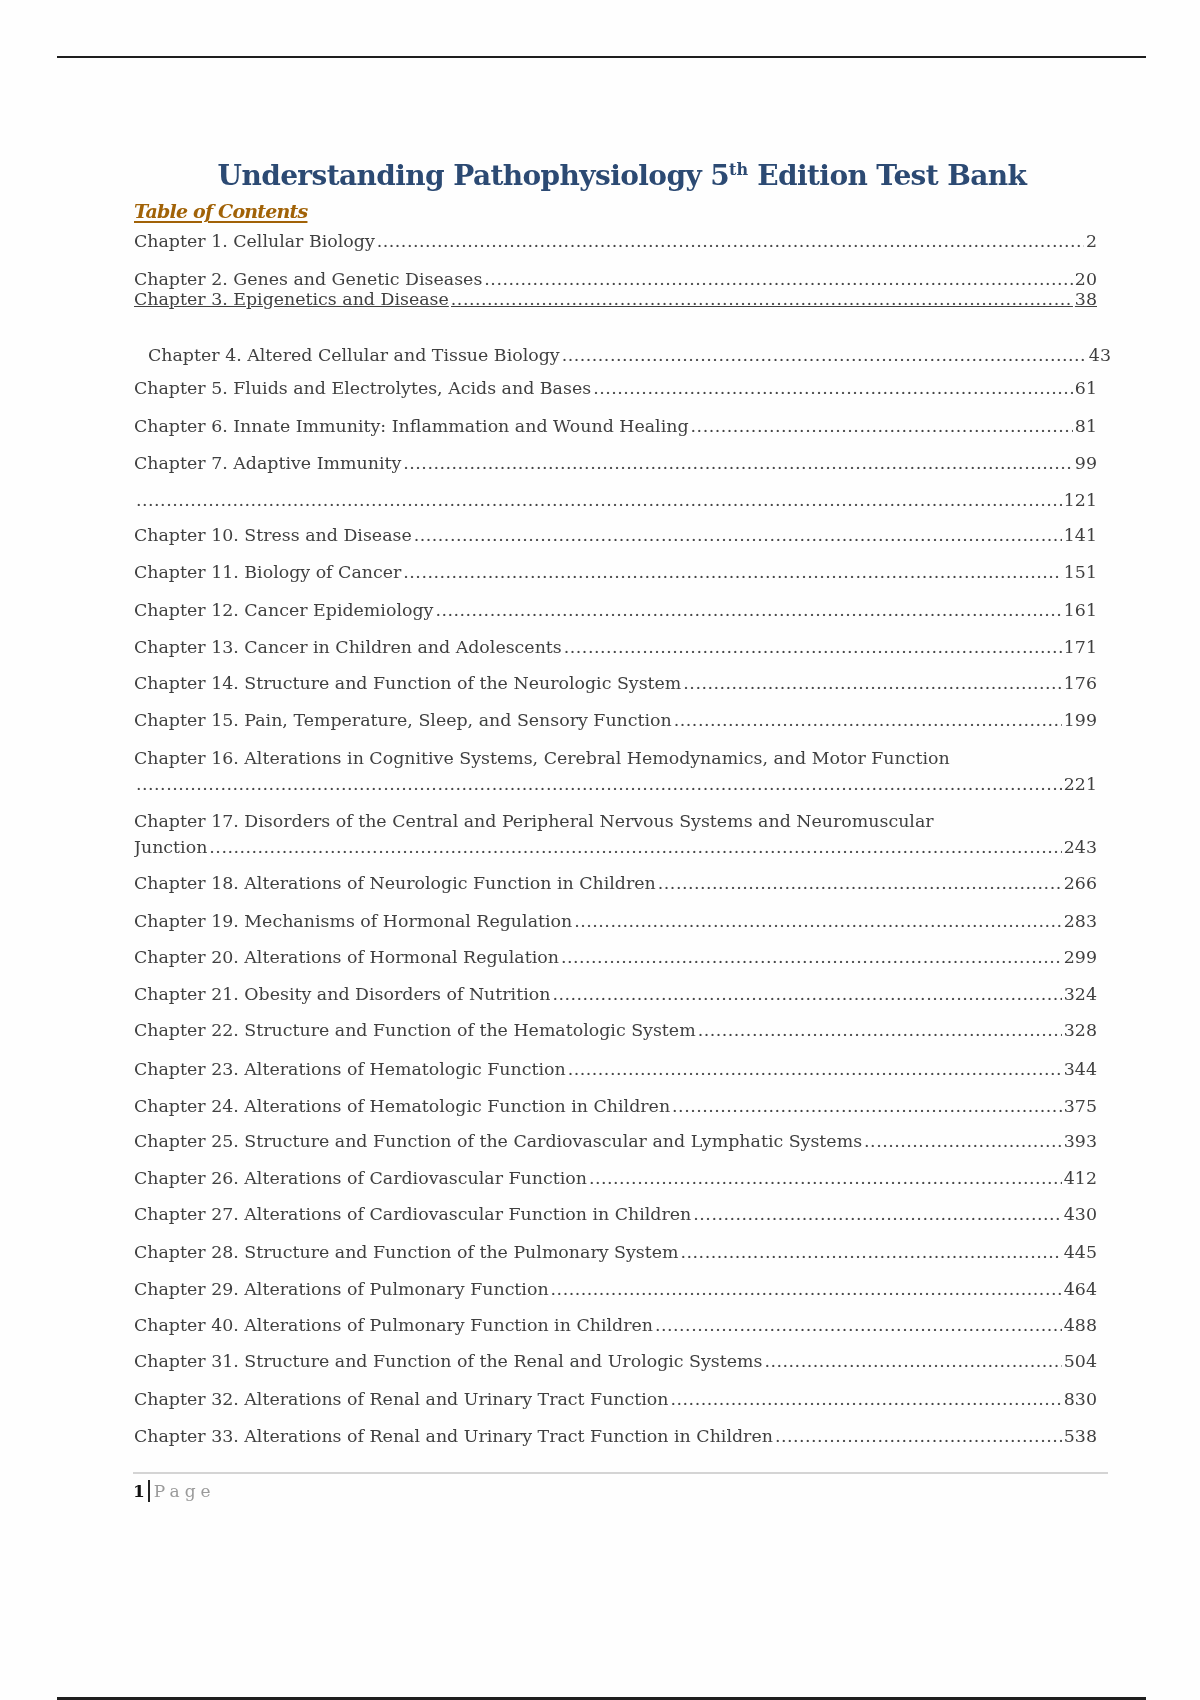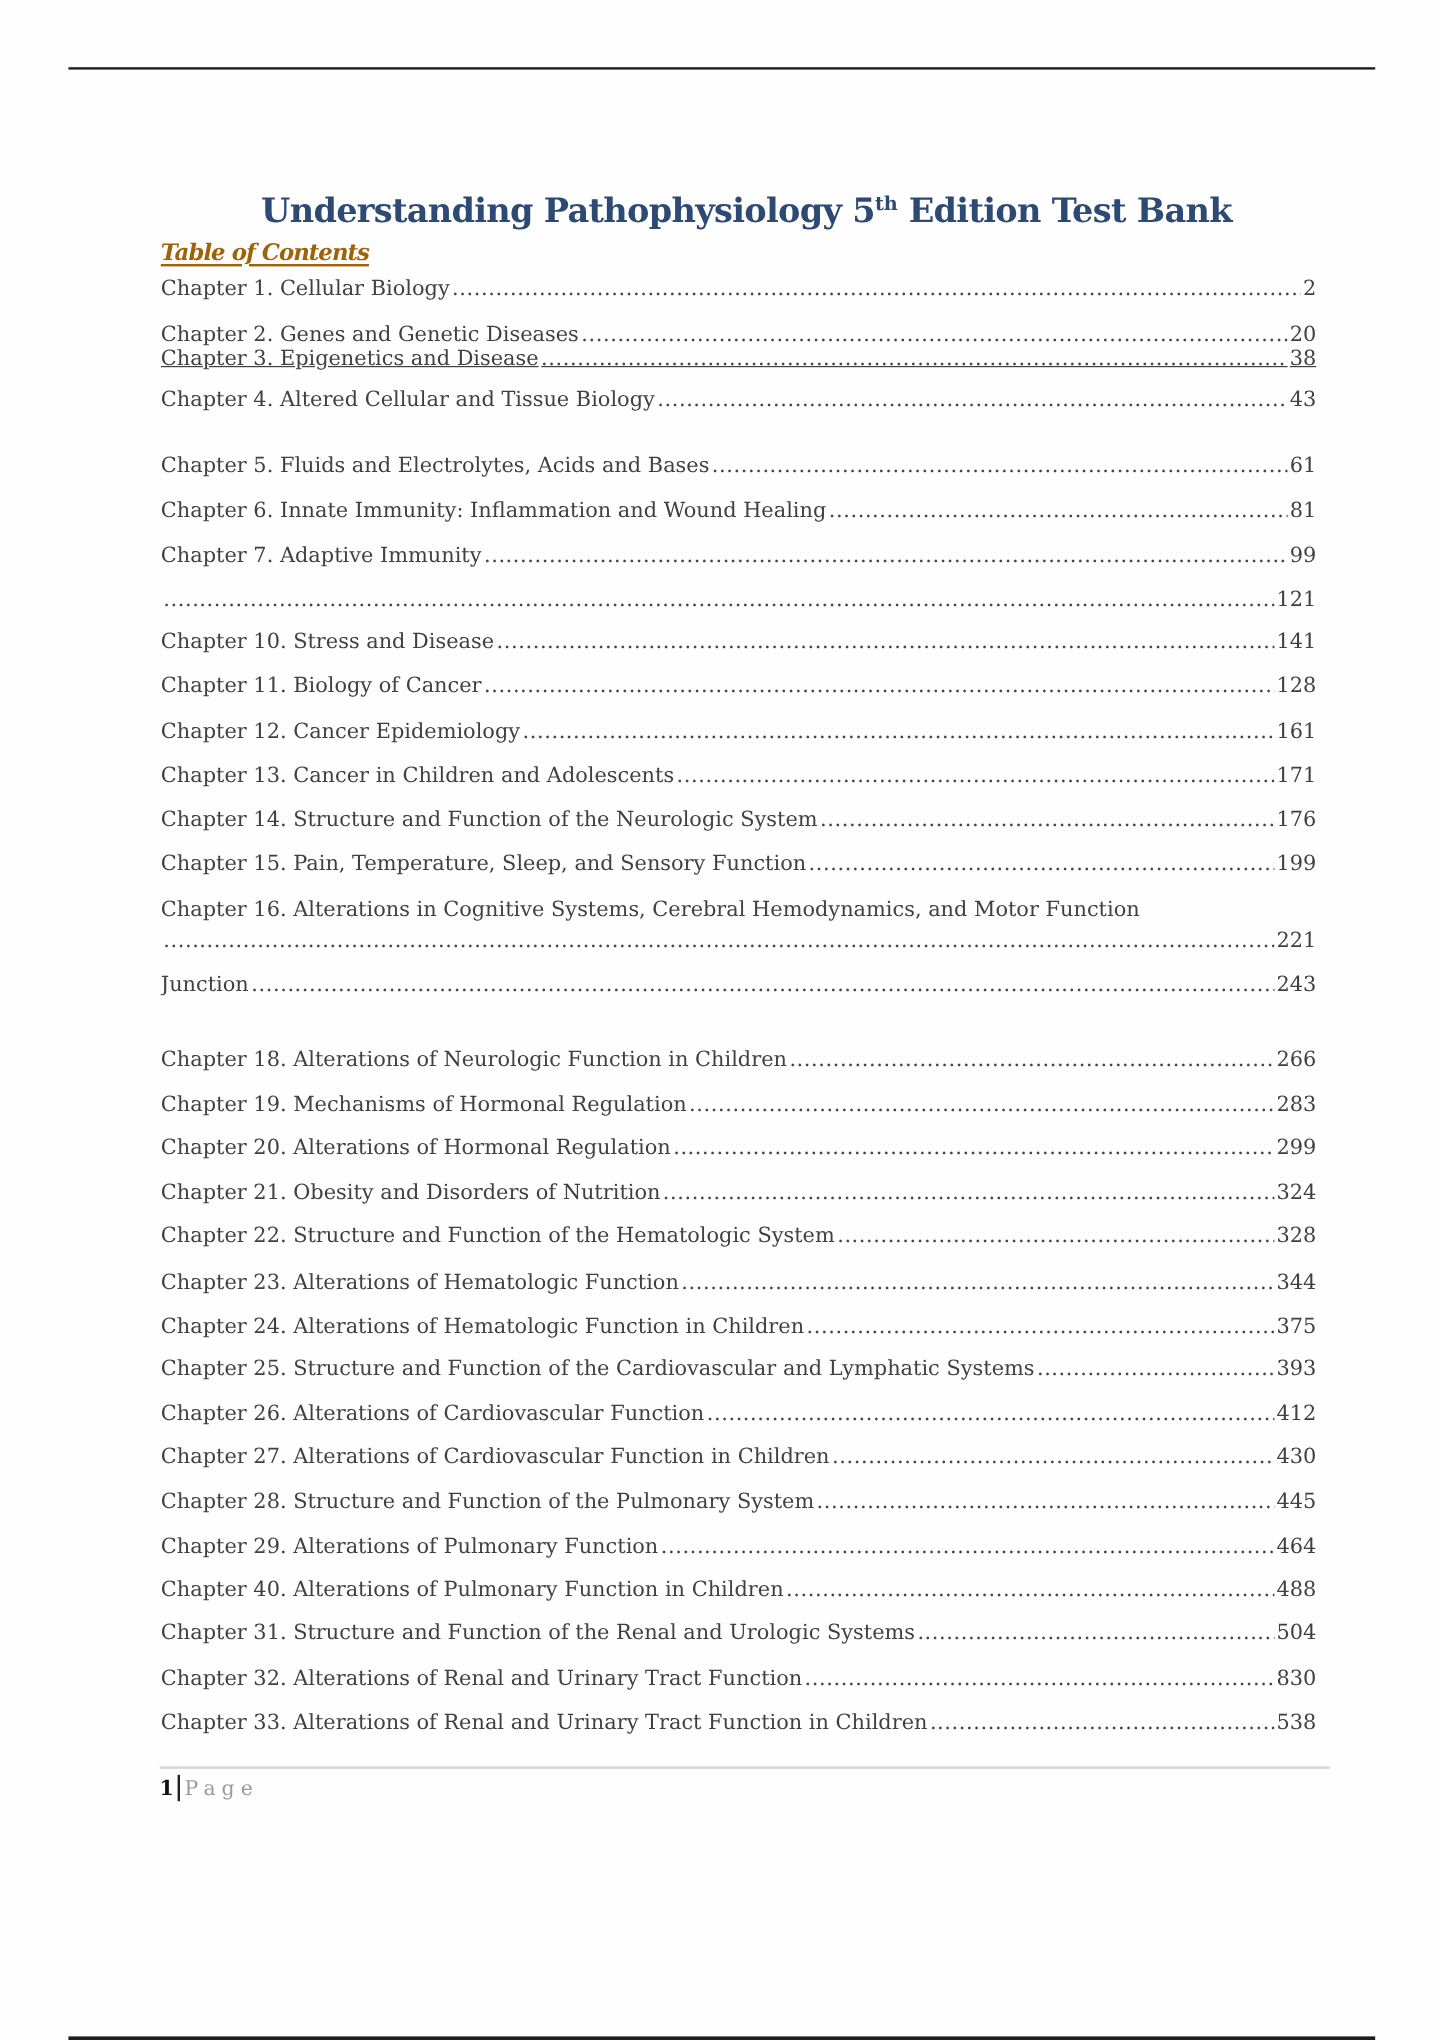--- a/index.html
+++ b/index.html
@@ -88,21 +88,21 @@
         <span class="num">20</span>
       </div>
     </div>
     <div class="toc-entry" style="top: 286px; text-decoration: underline;">
       <div class="toc-line">
         <span class="t">Chapter 3. Epigenetics and Disease</span>
         <span class="leader"></span>
         <span class="num">38</span>
       </div>
     </div>
-    <div class="toc-entry" style="top: 320px;">
+    <div class="toc-entry" style="top: 342px; margin-left: 14px;">
       <div class="toc-line">
         <span class="t">Chapter 4. Altered Cellular and Tissue Biology</span>
         <span class="leader"></span>
         <span class="num">43</span>
       </div>
     </div>
     <div class="toc-entry" style="top: 375px;">
       <div class="toc-line">
         <span class="t">Chapter 5. Fluids and Electrolytes, Acids and Bases</span>
         <span class="leader"></span>
@@ -133,21 +133,21 @@
       <div class="toc-line">
         <span class="t">Chapter 10. Stress and Disease</span>
         <span class="leader"></span>
         <span class="num">141</span>
       </div>
     </div>
     <div class="toc-entry" style="top: 559px;">
       <div class="toc-line">
         <span class="t">Chapter 11. Biology of Cancer</span>
         <span class="leader"></span>
-        <span class="num">128</span>
+        <span class="num">151</span>
       </div>
     </div>
     <div class="toc-entry" style="top: 597px;">
       <div class="toc-line">
         <span class="t">Chapter 12. Cancer Epidemiology</span>
         <span class="leader"></span>
         <span class="num">161</span>
       </div>
     </div>
     <div class="toc-entry" style="top: 634px;">
@@ -175,20 +175,23 @@
       <div class="toc-line">
         <span class="t">Chapter 16. Alterations in Cognitive Systems, Cerebral Hemodynamics, and Motor Function</span>
       </div>
       <div class="toc-line">
         <span class="t"></span>
         <span class="leader"></span>
         <span class="num">221</span>
       </div>
     </div>
     <div class="toc-entry" style="top: 808px;">
+      <div class="toc-line">
+        <span class="t">Chapter 17. Disorders of the Central and Peripheral Nervous Systems and Neuromuscular</span>
+      </div>
       <div class="toc-line">
         <span class="t">Junction</span>
         <span class="leader"></span>
         <span class="num">243</span>
       </div>
     </div>
     <div class="toc-entry" style="top: 870px;">
       <div class="toc-line">
         <span class="t">Chapter 18. Alterations of Neurologic Function in Children</span>
         <span class="leader"></span>

